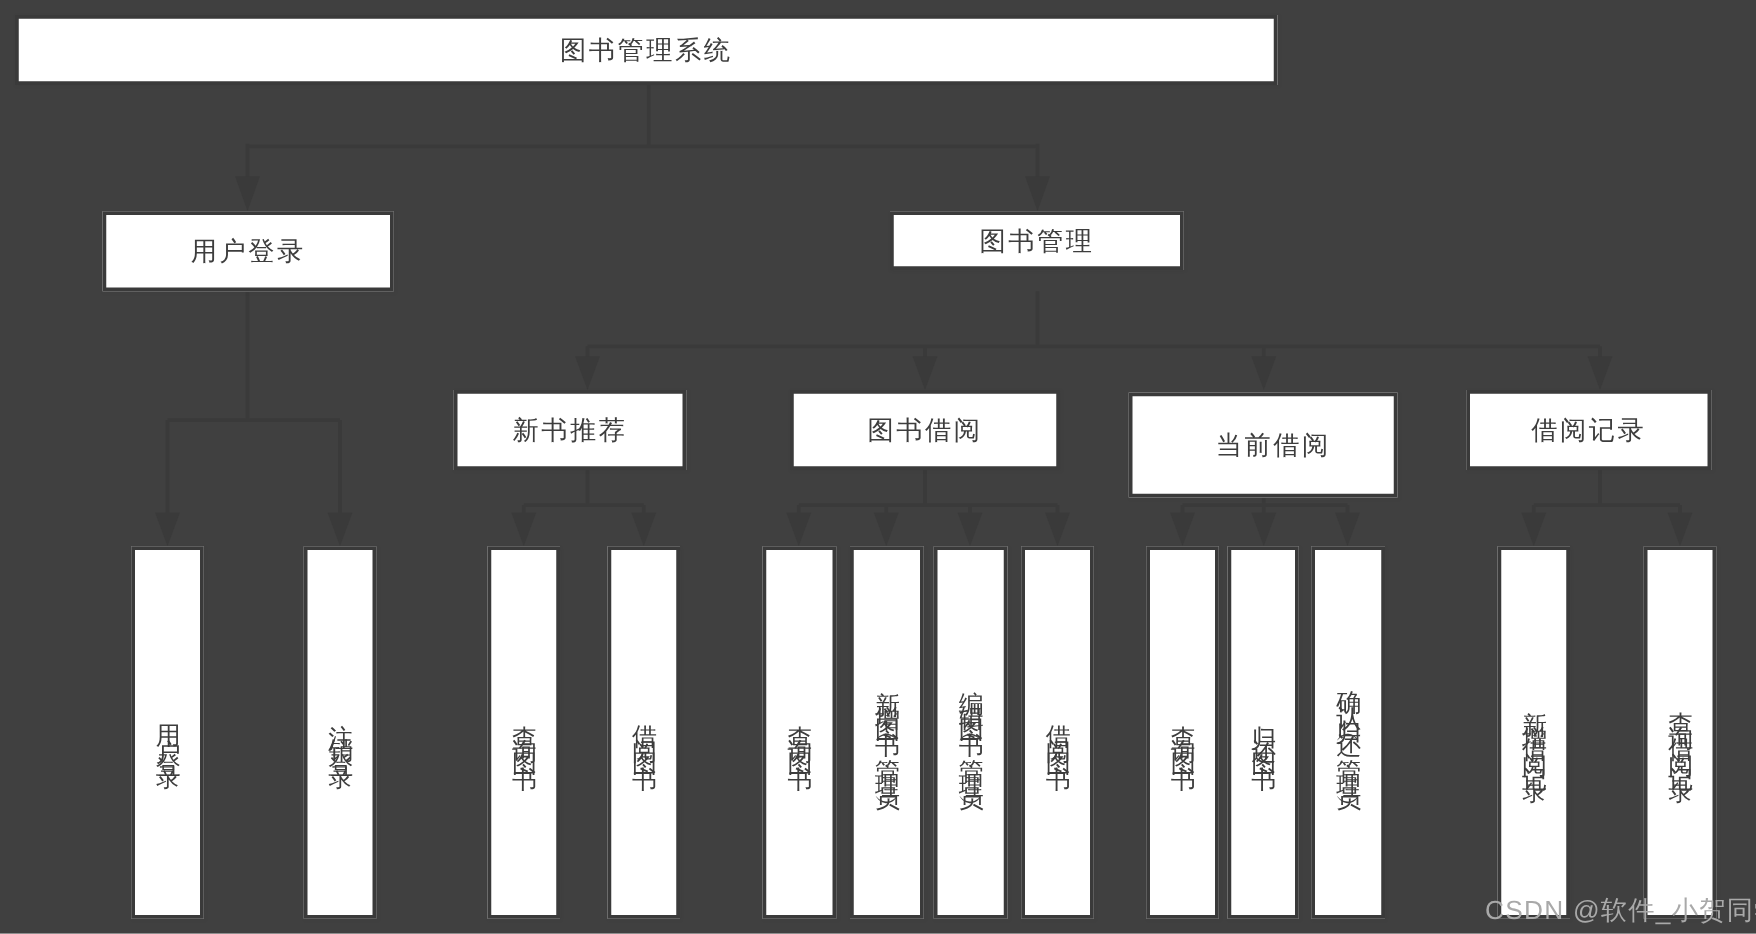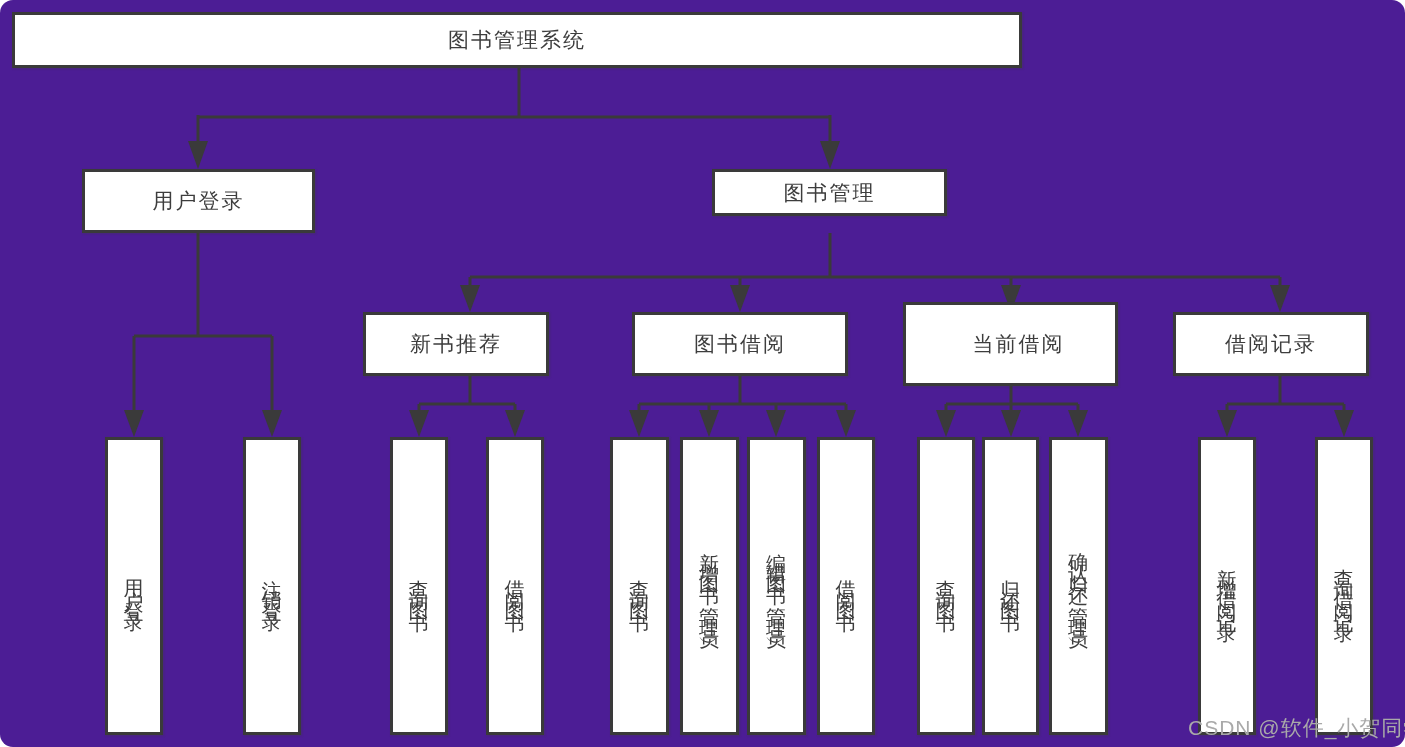--- a/index.html
+++ b/index.html
@@ -1,23 +1,22 @@
 <!DOCTYPE html>
 <html><head>
 <meta charset="utf-8">
 <style>
   html, body { margin: 0; padding: 0; background: #ffffff; }
   .canvas {
     position: relative;
     width: 1405px;
     height: 747px;
-    background: #4c1d95;
+    background: #404040;
     font-family: "Liberation Sans", "DejaVu Sans", sans-serif;
     overflow: hidden;
-    border-radius: 13px;
   }
   .connectors {
     position: absolute;
     left: 0; top: 0;
     width: 1405px; height: 747px;
     z-index: 1;
   }
   .node {
     position: absolute;
     box-sizing: border-box;
@@ -96,21 +95,21 @@
     </g>
   </svg>
 
   <div class="node node-h" style="left:12px; top:12px; width:1010px; height:56px;">图书管理系统</div>
 
   <div class="node node-h" style="left:82px; top:169px; width:233px; height:64px;">用户登录</div>
   <div class="node node-h" style="left:712px; top:169px; width:235px; height:47px;">图书管理</div>
 
   <div class="node node-h" style="left:363px; top:312px; width:186px; height:64px;text-align:right;">新书推荐</div>
   <div class="node node-h" style="left:632px; top:312px; width:216px; height:64px;text-align:right;">图书借阅</div>
-  <div class="node node-h" style="left:903px; top:302px; width:215px; height:84px;padding-left:16px;">当前借阅</div>
+  <div class="node node-h" style="left:903px; top:314px; width:215px; height:84px;padding-left:16px;">当前借阅</div>
   <div class="node node-h" style="left:1173px; top:312px; width:196px; height:64px;">借阅记录</div>
 
   <div class="node node-v" style="left:105px; top:437px; width:58px; height:298px;">
     <span class="vtext">用户登录</span>
   </div>
   <div class="node node-v" style="left:243px; top:437px; width:58px; height:298px;">
     <span class="vtext">注销登录</span>
   </div>
 
   <div class="node node-v" style="left:390px; top:437px; width:58px; height:298px;">

